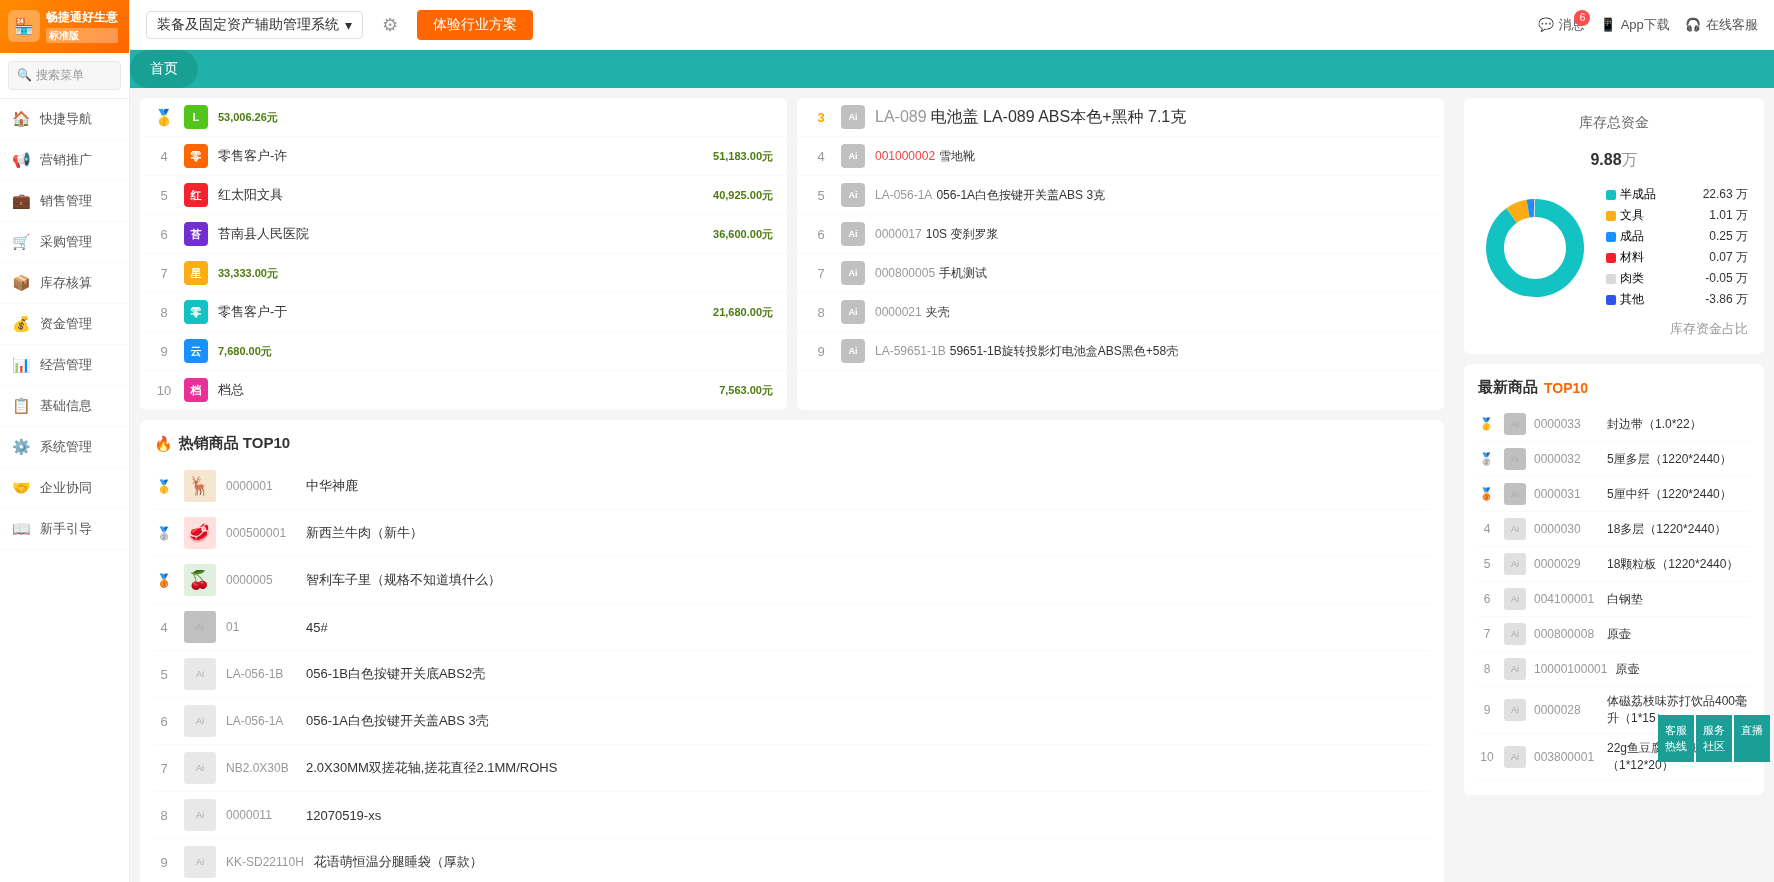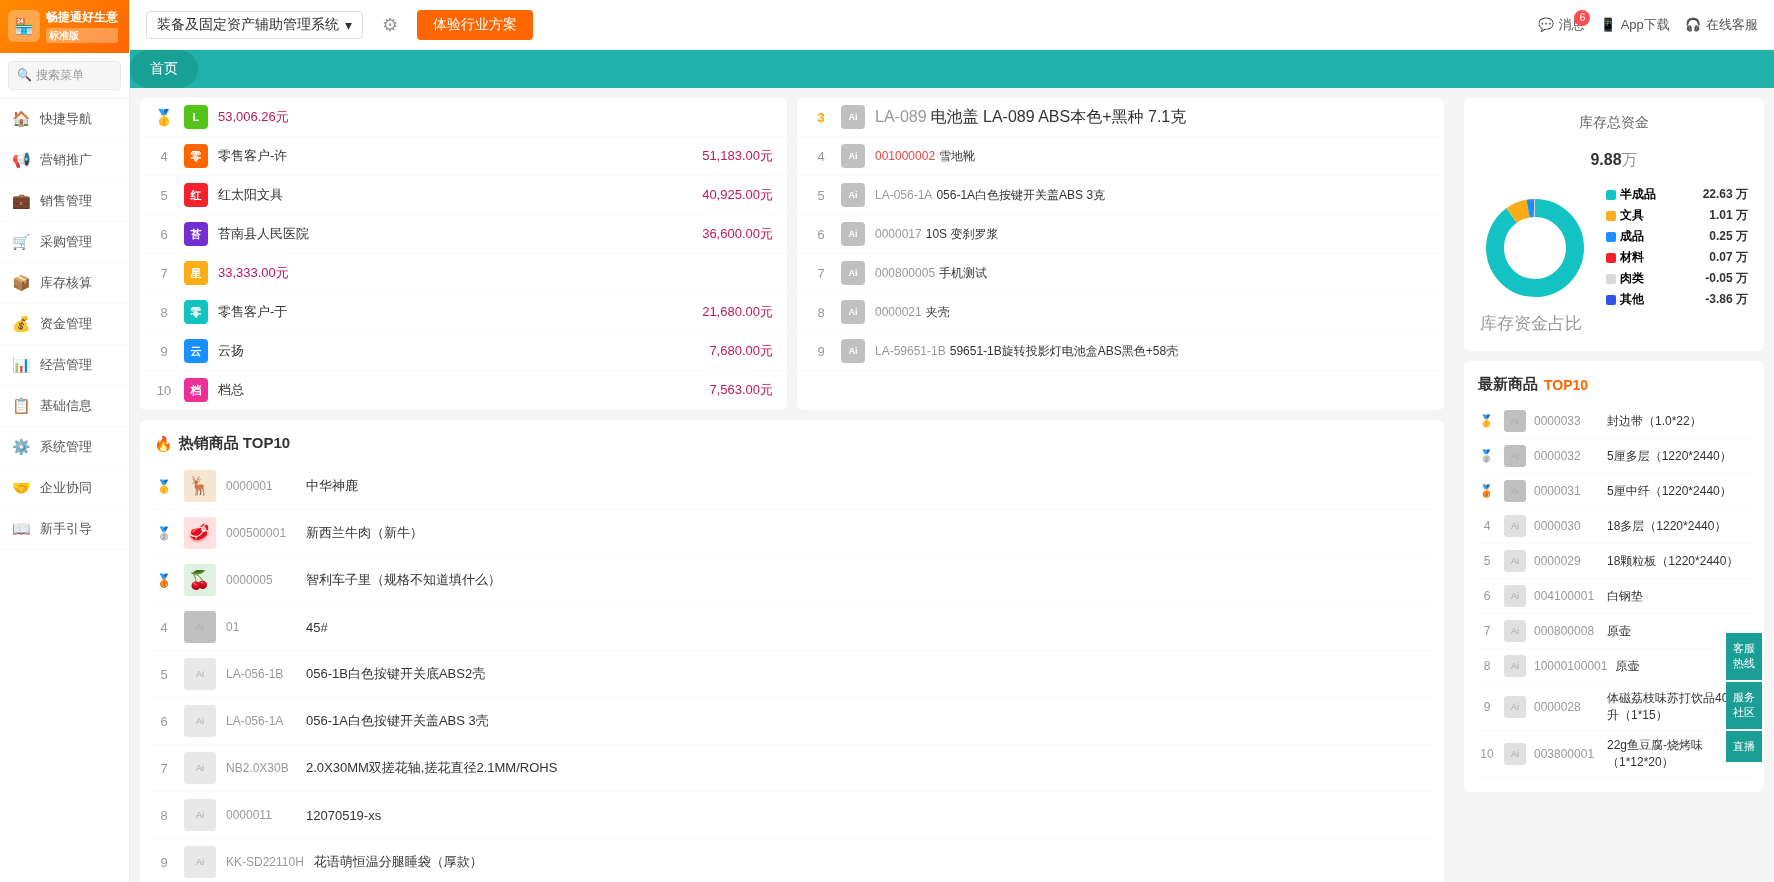--- a/index.html
+++ b/index.html
@@ -224,21 +224,21 @@
       border-radius: 4px;
       display: flex;
       align-items: center;
       justify-content: center;
       font-size: 11px;
       color: #fff;
       font-weight: bold;
       flex-shrink: 0;
     }
     .rank-name { flex: 1; color: #333; font-size: 13px; }
-    .rank-amount { color: #be185d; font-size: 13px; font-weight: 400; }
+    .rank-amount { color: #4d7c0f; font-size: 11px; font-weight: 700; }
     .rank-medal { font-size: 16px; flex-shrink: 0; }
 
     
     .hot-products-card {
       background: #fff;
       border-radius: 6px;
       padding: 14px;
     }
     .hot-products-title {
       font-size: 15px;
@@ -311,35 +311,35 @@
     .donut-wrap {
       flex-shrink: 0;
     }
     .legend-list { flex: 1; }
     .legend-item {
       display: flex;
       align-items: center;
       justify-content: space-between;
       margin-bottom: 4px;
       font-size: 12px;
-      font-weight: bold;
     }
     .legend-dot {
       width: 10px;
       height: 10px;
       border-radius: 2px;
       margin-right: 4px;
       flex-shrink: 0;
     }
     .legend-label { display: flex; align-items: center; flex: 1; }
     .legend-value { color: #333; font-size: 12px; }
     .inventory-subtitle {
-      text-align: left;
-      font-size: 17px;
+      text-align: right;
+      font-size: 13px;
       color: #999;
+      margin-top: 8px;
     }
 
     
     .latest-products-card {
       background: #fff;
       border-radius: 6px;
       padding: 14px;
     }
     .latest-title {
       font-size: 15px;
@@ -384,24 +384,24 @@
     .two-col {
       display: flex;
       gap: 10px;
     }
     .col-left { flex: 1; overflow: hidden; }
     .col-right { flex: 1; overflow: hidden; }
 
     
     .float-btn-group {
       position: fixed;
-      right: 12px;
+      right: 4px;
       bottom: 120px;
       display: flex;
-      flex-direction: column;
+      flex-direction: row;
       gap: 2px;
       z-index: 999;
     }
     .float-btn {
       background: #1a9e96;
       color: #fff;
       font-size: 11px;
       padding: 8px 6px;
       cursor: pointer;
       text-align: center;
@@ -558,21 +558,20 @@
             </div>
             <div class="rank-row">
               <span class="rank-num">8</span>
               <span class="rank-avatar bg-teal">零</span>
               <span class="rank-name">零售客户-于</span>
               <span class="rank-amount">21,680.00元</span>
             </div>
             <div class="rank-row">
               <span class="rank-num">9</span>
               <span class="rank-avatar bg-blue">云</span>
-              <span class="rank-name">云扬</span>
               <span class="rank-amount">7,680.00元</span>
             </div>
             <div class="rank-row">
               <span class="rank-num">10</span>
               <span class="rank-avatar bg-pink" style="background:#eb2f96">档</span>
               <span class="rank-name">档总</span>
               <span class="rank-amount">7,563.00元</span>
             </div>
           </div>
         </div>

